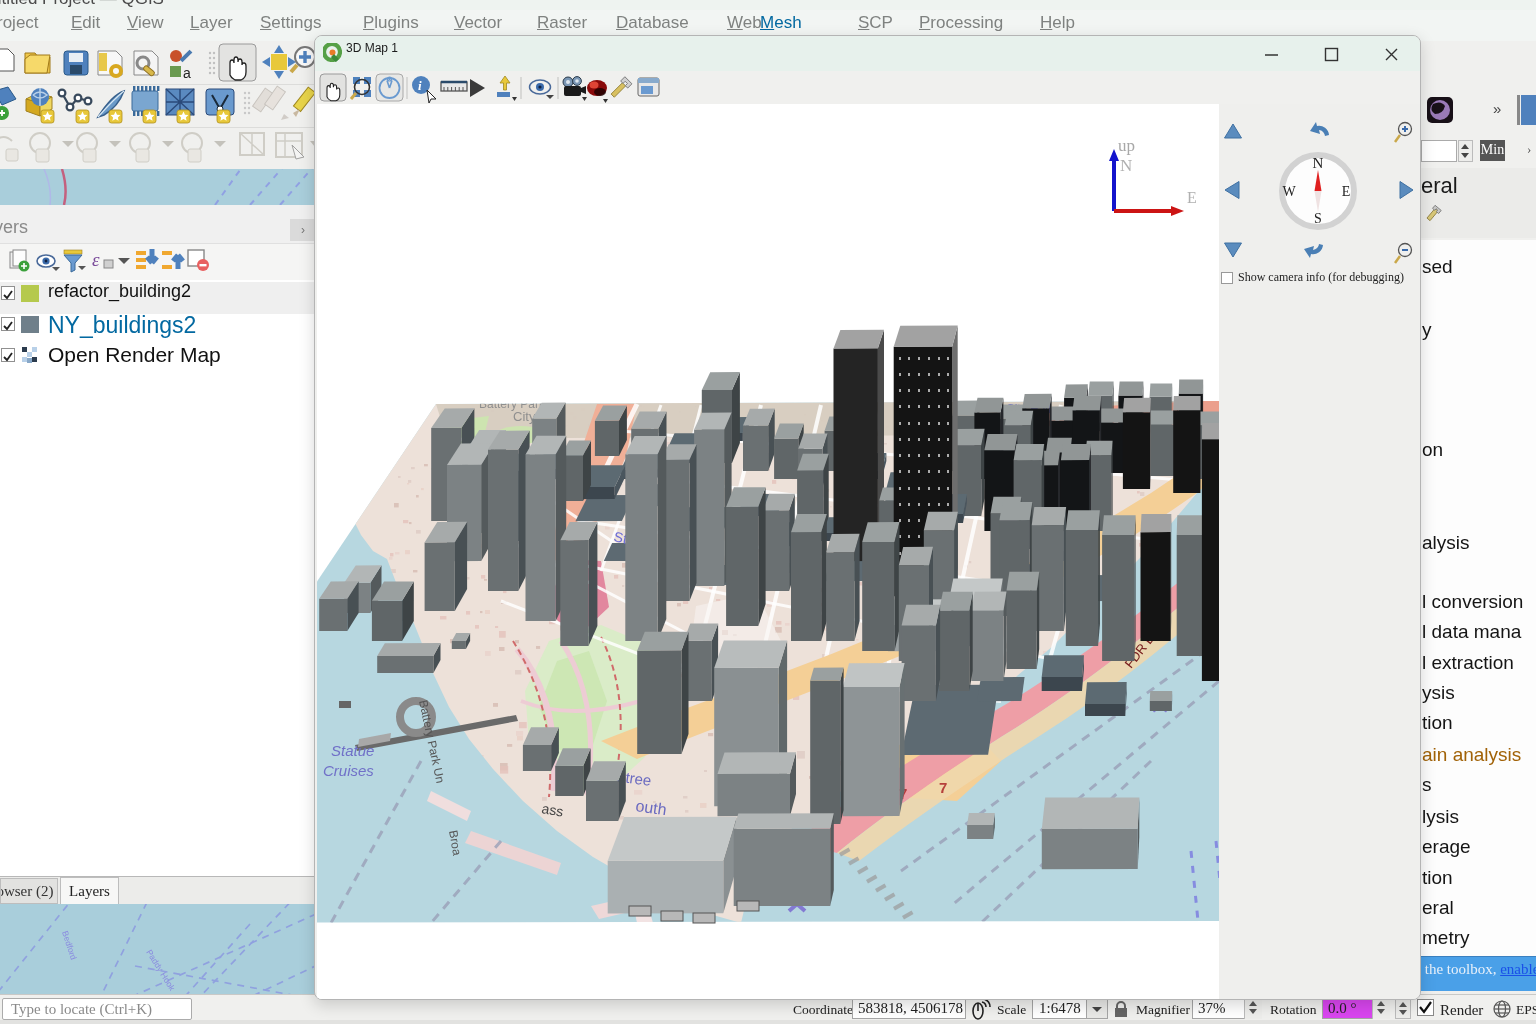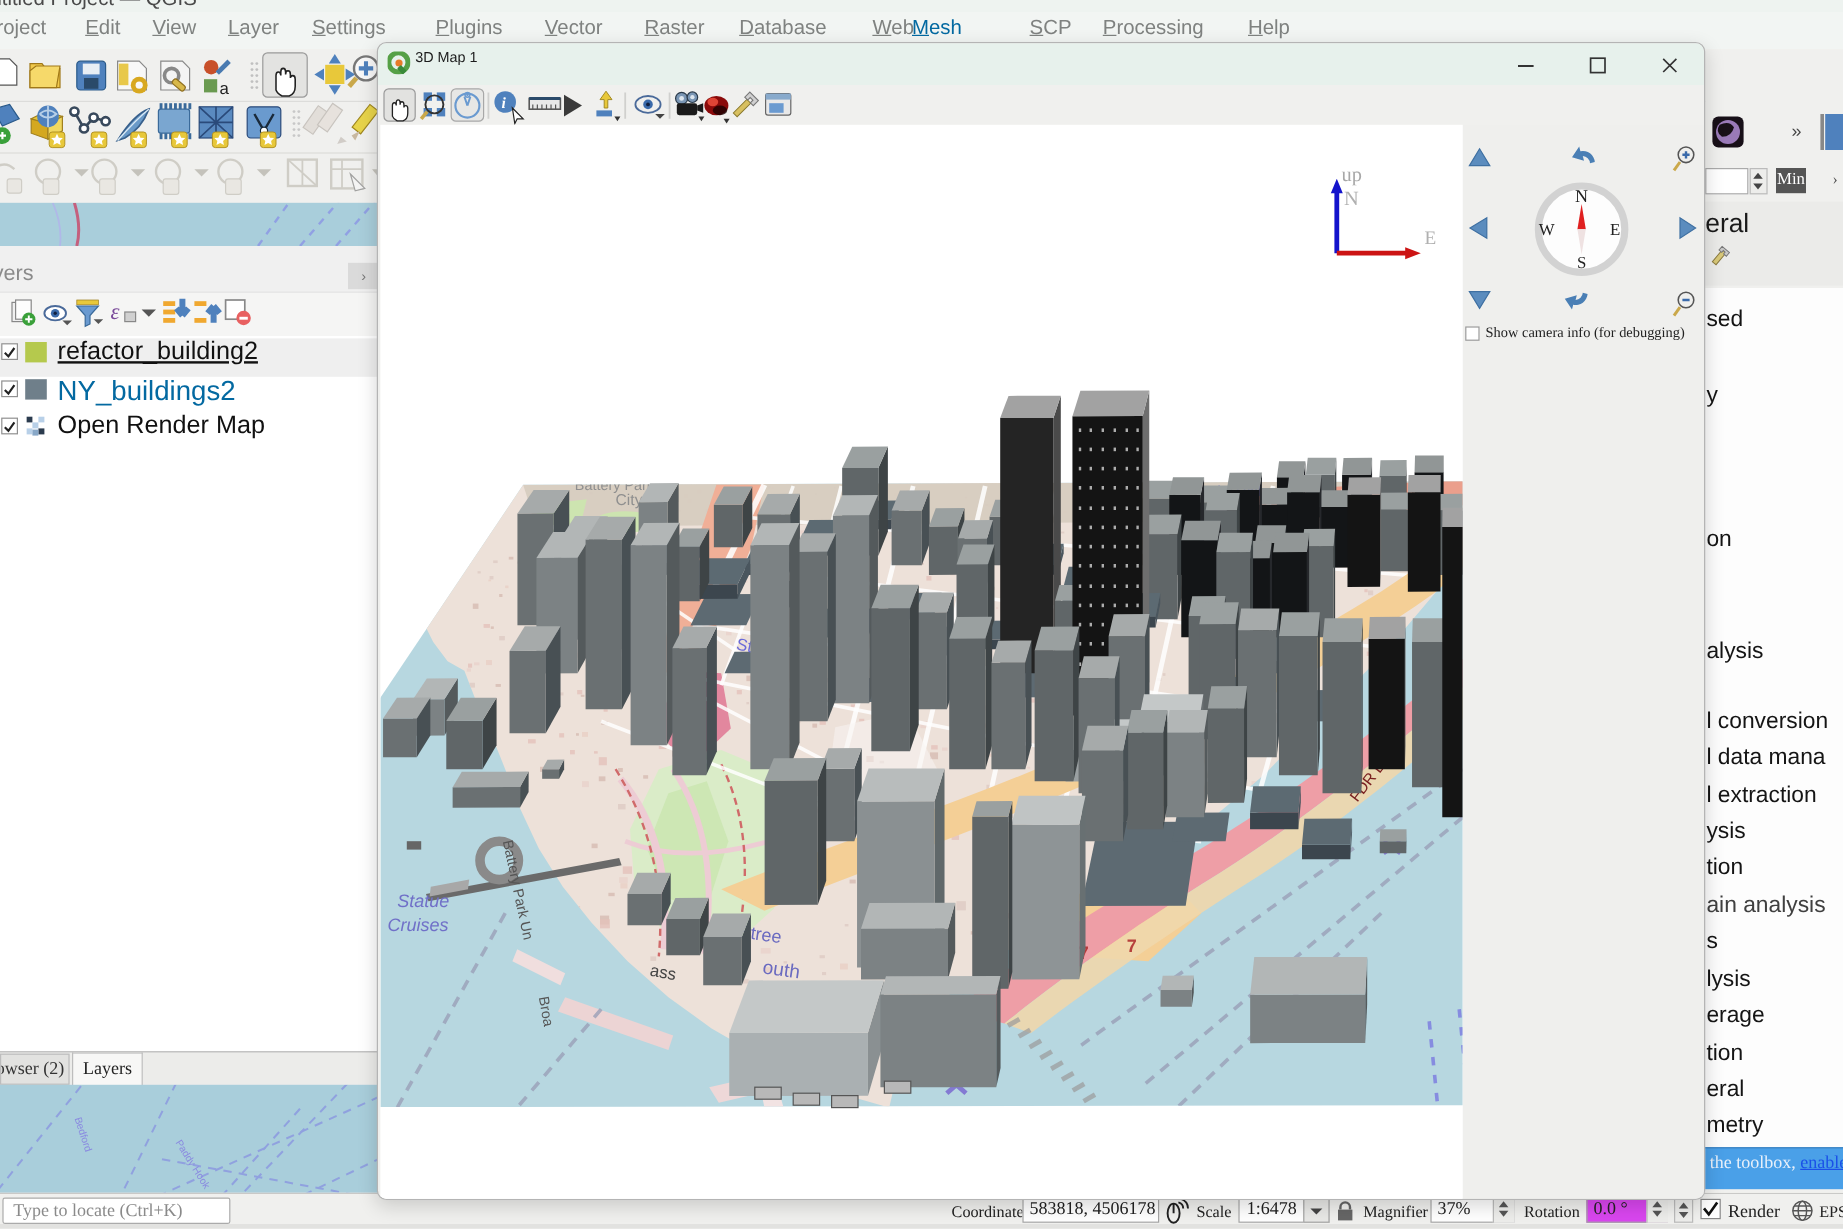--- a/index.html
+++ b/index.html
@@ -235,21 +235,21 @@
           <rect x="0" y="0" width="16" height="16" fill="#fff" stroke="#888" stroke-width="1.4"></rect>
           <circle cx="15" cy="15" r="6" fill="#e86060"></circle>
           <rect x="11.5" y="14" width="7" height="2.4" fill="#fff"></rect>
         </g>
       </svg></div>
     <div class="abs" style="left:0;top:77px;width:316px;height:32px;background:#efefef"></div>
     <div class="abs" style="left:1px;top:81px;width:14px;height:14px;background:#fff;border:1px solid #909090"><svg width="12" height="12">
         <path d="M2,6 L5,9 L10,2" stroke="#222" stroke-width="1.8" fill="none"></path>
       </svg></div>
     <div class="abs" style="left:21px;top:80px;width:18px;height:17px;background:#b5c94d"></div>
-    <div class="abs" style="left:48px;top:76px;font-size:21px;color:#111;text-decoration:underline;">refactor_building2</div>
+    <div class="abs" style="left:48px;top:76px;font-size:18px;color:#111;">refactor_building2</div>
     <div class="abs" style="left:1px;top:112px;width:14px;height:14px;background:#fff;border:1px solid #909090"><svg width="12" height="12">
         <path d="M2,6 L5,9 L10,2" stroke="#222" stroke-width="1.8" fill="none"></path>
       </svg></div>
     <div class="abs" style="left:21px;top:111px;width:18px;height:17px;background:#6f7f8a"></div>
     <div class="abs" style="left:48px;top:107px;font-size:23px;color:#0369a1;">NY_buildings2</div>
     <div class="abs" style="left:1px;top:143px;width:14px;height:14px;background:#fff;border:1px solid #909090"><svg width="12" height="12">
         <path d="M2,6 L5,9 L10,2" stroke="#222" stroke-width="1.8" fill="none"></path>
       </svg></div>
     <div class="abs" style="left:22px;top:142px;width:16px;height:17px"><svg width="16" height="17">
         <rect x="0" y="0" width="5" height="5" fill="#2b3b4e"></rect>
@@ -373,21 +373,21 @@
     <div class="abs" style="left:0;top:199px;width:115px;height:716px;background:#fdfdfd">
       <div class="abs" style="left:1px;top:16px;font-size:19px;color:#151515;white-space:nowrap">sed</div>
       <div class="abs" style="left:1px;top:79px;font-size:19px;color:#151515;white-space:nowrap">y</div>
       <div class="abs" style="left:1px;top:199px;font-size:19px;color:#151515;white-space:nowrap">on</div>
       <div class="abs" style="left:1px;top:292px;font-size:19px;color:#151515;white-space:nowrap">alysis</div>
       <div class="abs" style="left:1px;top:351px;font-size:19px;color:#151515;white-space:nowrap">l conversion</div>
       <div class="abs" style="left:1px;top:381px;font-size:19px;color:#151515;white-space:nowrap">l data mana</div>
       <div class="abs" style="left:1px;top:412px;font-size:19px;color:#151515;white-space:nowrap">l extraction</div>
       <div class="abs" style="left:1px;top:442px;font-size:19px;color:#151515;white-space:nowrap">ysis</div>
       <div class="abs" style="left:1px;top:472px;font-size:19px;color:#151515;white-space:nowrap">tion</div>
-      <div class="abs" style="left:1px;top:504px;font-size:19px;color:#404040;white-space:nowrap">ain analysis</div>
+      <div class="abs" style="left:1px;top:504px;font-size:19px;color:#a16207;white-space:nowrap">ain analysis</div>
       <div class="abs" style="left:1px;top:534px;font-size:19px;color:#151515;white-space:nowrap">s</div>
       <div class="abs" style="left:1px;top:566px;font-size:19px;color:#151515;white-space:nowrap">lysis</div>
       <div class="abs" style="left:1px;top:596px;font-size:19px;color:#151515;white-space:nowrap">erage</div>
       <div class="abs" style="left:1px;top:627px;font-size:19px;color:#151515;white-space:nowrap">tion</div>
       <div class="abs" style="left:1px;top:657px;font-size:19px;color:#151515;white-space:nowrap">eral</div>
       <div class="abs" style="left:1px;top:687px;font-size:19px;color:#151515;white-space:nowrap">metry</div>
     </div>
     <div class="abs" style="left:0;top:915px;width:115px;height:35px;background:#4aa0e8;border-top:1px solid #3a80c0;overflow:hidden">
       <div class="abs serif" style="left:0;top:4px;font-size:15px;color:#e8f0fa;white-space:nowrap">&nbsp;the toolbox, <span style="color:#1a50e8;text-decoration:underline">enable ad</span></div>
     </div>

